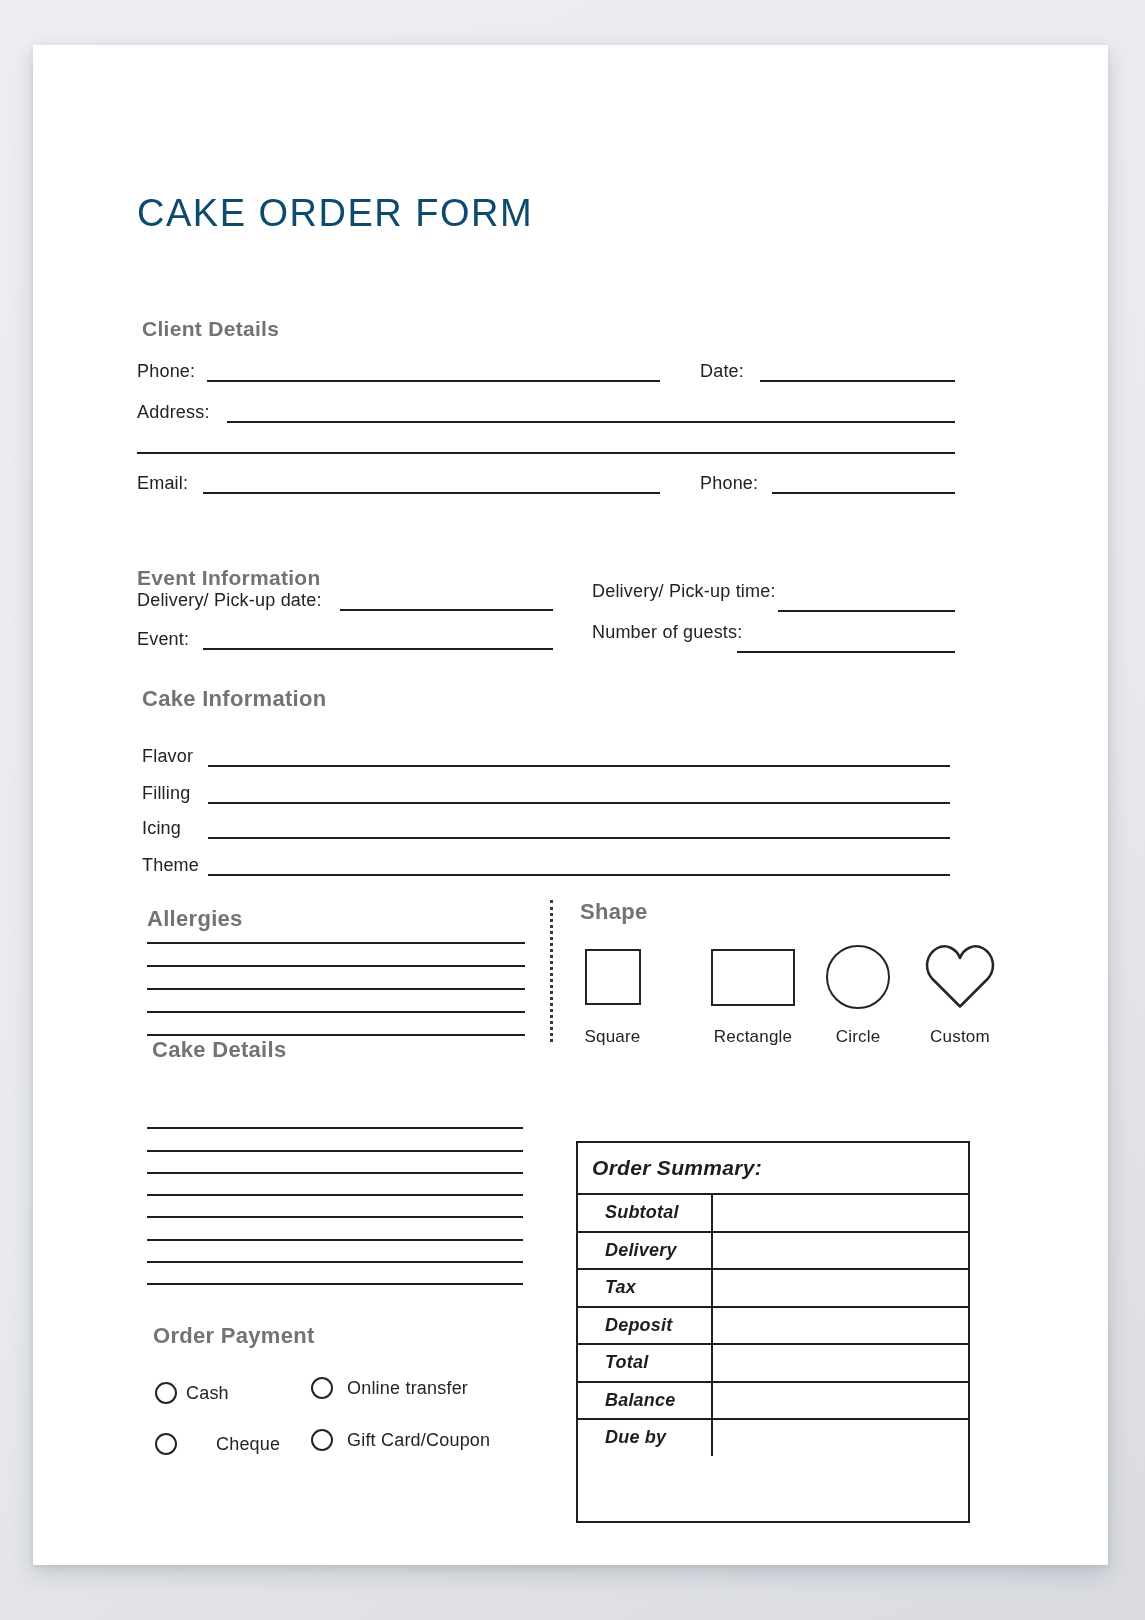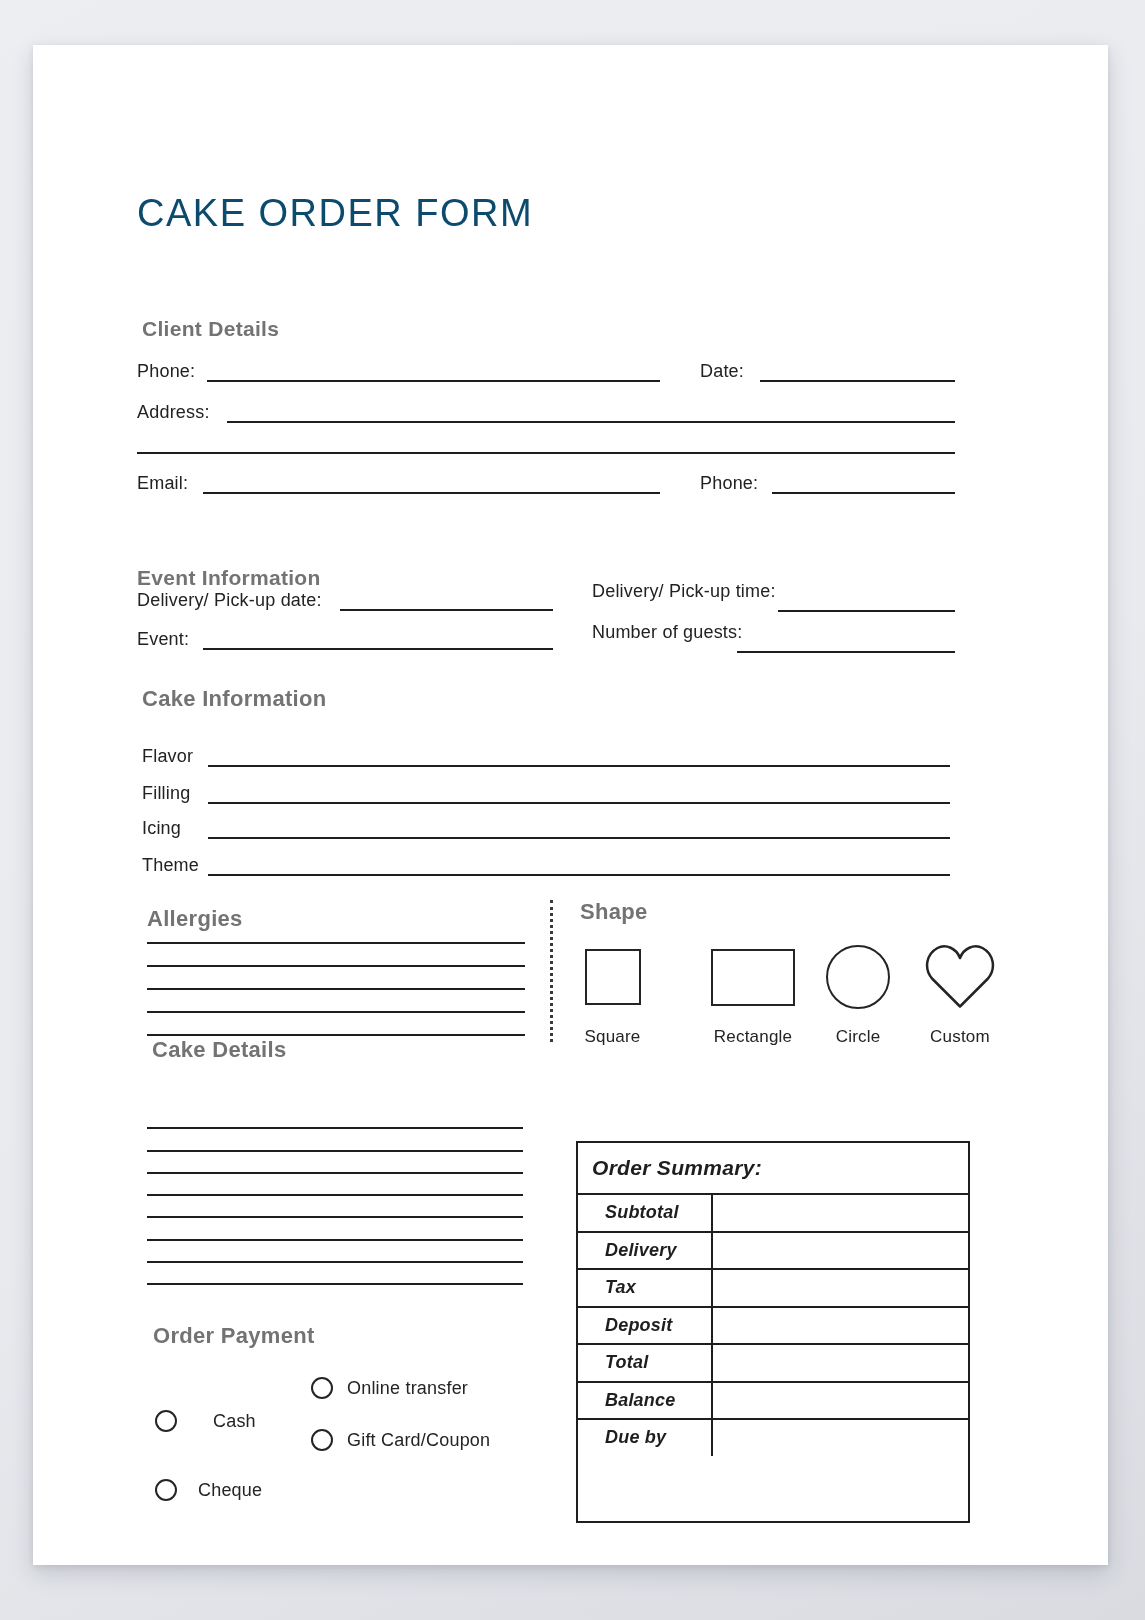--- a/index.html
+++ b/index.html
@@ -201,29 +201,29 @@
       <div class="os-value"></div>
     </div>
     <div class="os-row">
       <div class="os-label">Due by</div>
       <div class="os-value"></div>
     </div>
   </div>
 
   <div class="abs sec-h" style="left:120px;top:1278px;font-size:22px;">Order Payment</div>
 
-  <div class="abs pay-opt" style="left:122px;top:1337px;gap:36px;margin-top:28px;">
+  <div class="abs pay-opt" style="left:122px;top:1337px;gap:9px;">
     <span class="radio"></span>
     <span class="pay-label">Cash</span>
   </div>
   <div class="abs pay-opt" style="left:278px;top:1332px;gap:14px;">
     <span class="radio"></span>
     <span class="pay-label">Online transfer</span>
   </div>
-  <div class="abs pay-opt" style="left:122px;top:1388px;gap:21px;margin-top:46px;">
+  <div class="abs pay-opt" style="left:122px;top:1388px;gap:39px;">
     <span class="radio"></span>
     <span class="pay-label">Cheque</span>
   </div>
   <div class="abs pay-opt" style="left:278px;top:1384px;gap:14px;">
     <span class="radio"></span>
     <span class="pay-label">Gift Card/Coupon</span>
   </div>
 
 </div>
 

